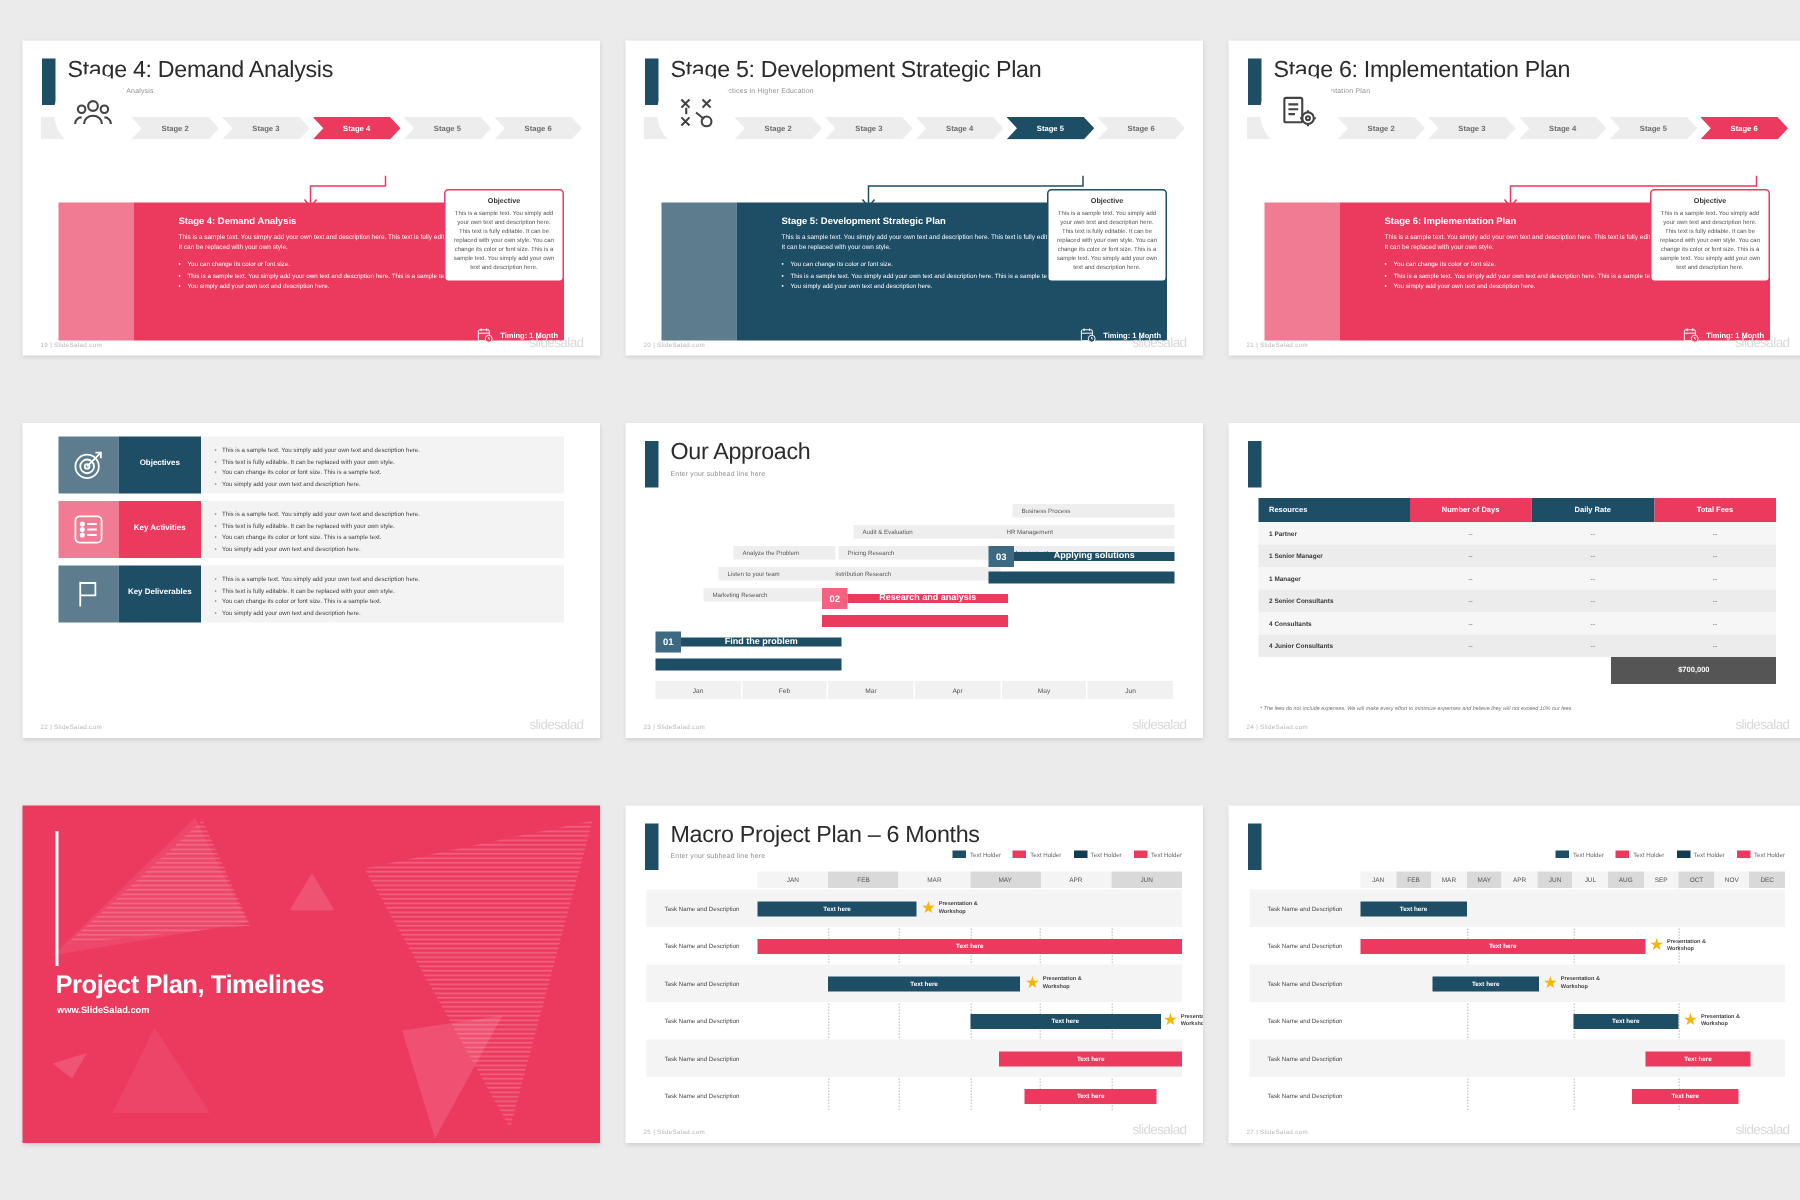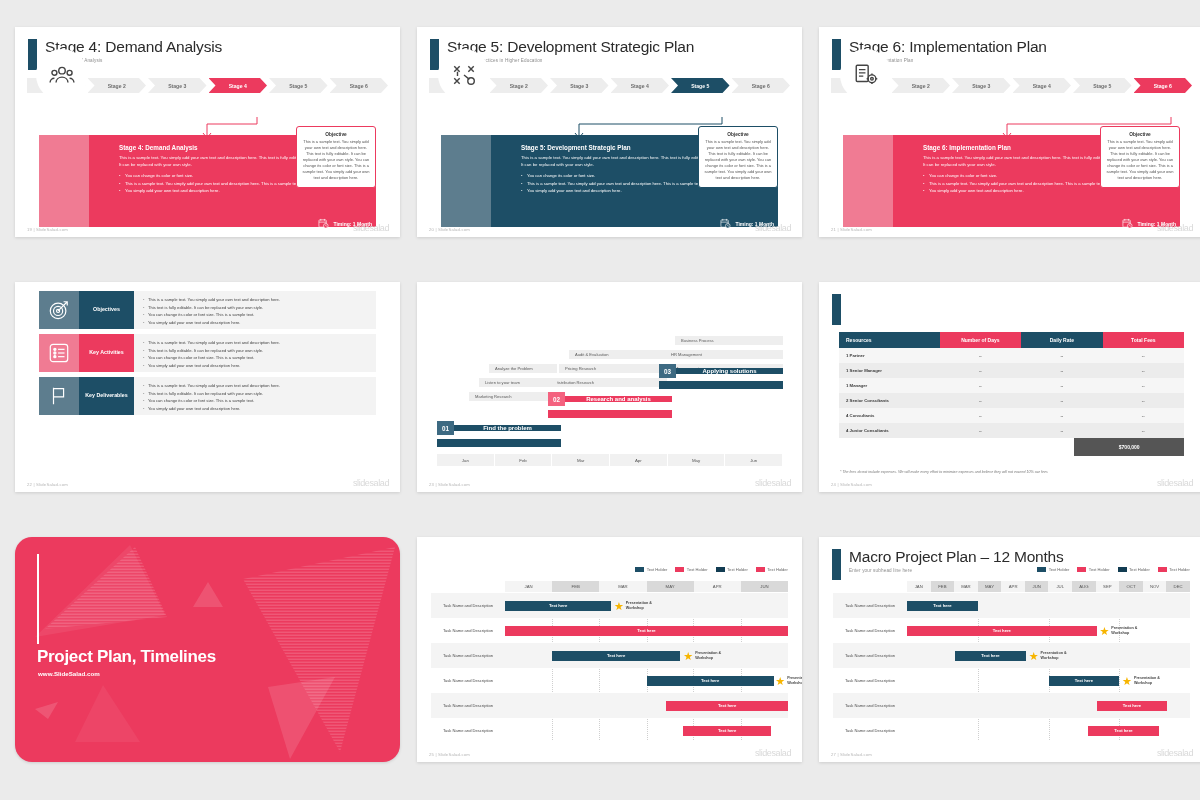--- a/index.html
+++ b/index.html
@@ -107,21 +107,21 @@
   .th:first-child { flex:1.15; text-align:left; padding-left:7px; }
   .td { flex:1; font-size:4.3px; color:#555; text-align:center; padding:5px 0; }
   .td:first-child { flex:1.15; text-align:left; padding-left:7px; font-weight:600; color:#3a3a3a; }
   .row-a { background:#f6f6f6; } .row-b { background:#ececec; }
   .total { display:flex; } .total .sp { flex:2.15; }
   .total .tv { flex:1; background:#555; color:#fff; text-align:center; font-size:5px;
                font-weight:700; padding:6px 0; }
   .note { position:absolute; left:21px; right:20px; bottom:18px; font-size:3.6px; color:#777;
           font-style:italic; }
   
-  .cover { background:#ec3a5e;border-radius:17px; }
+  .cover { background:#ec3a5e; }
   .cover .vline { position:absolute; left:22px; top:17px; width:1.5px; height:90px; background:#fff; }
   .cover h1 { position:absolute; left:22px; top:110px; color:#fff; font-size:17px; font-weight:700;
               letter-spacing:-.3px; }
   .cover .url { position:absolute; left:23px; top:133px; color:#fff; font-size:6.2px; font-weight:700; }
   
   .legend { position:absolute; right:14px; top:30px; display:flex; gap:8px; align-items:center; }
   .lg { display:flex; align-items:center; gap:2.5px; font-size:4.1px; color:#666; }
   .lg i { width:9px; height:5px; display:inline-block; }
   .gmon { position:absolute; left:88px; right:14px; top:44px; display:flex; }
   .gmon div { flex:1; text-align:center; font-size:4.3px; color:#555; padding:3px 0; }
@@ -370,20 +370,27 @@
           <li>You can change its color or font size. This is a sample text.</li>
           <li>You simply add your own text and description here.</li>
         </ul>
       </div>
     </div>
     <div class="foot">22  | SlideSalad.com</div>
     <div class="brand">slidesalad</div>
   </div>
 
   <div class="slide">
+    <div class="title-wrap">
+      <div class="title-bar tall"></div>
+      <div>
+        <div class="ttl">Our Approach</div>
+        <div class="sub">Enter your subhead line here</div>
+      </div>
+    </div>
     <div class="appr">
 
       <div class="a-sub" style="left:238px; width:108px; top:6px;">Business Process</div>
       <div class="a-sub" style="left:228px; width:118px; top:20px;">HR Management</div>
       <div class="a-sub" style="left:218px; width:128px; top:34px;">Project Management</div>
 
       <div class="a-sub" style="left:132px; width:98px; top:20px;">Audit &amp; Evaluation</div>
       <div class="a-sub" style="left:122px; width:108px; top:34px;">Pricing Research</div>
       <div class="a-sub" style="left:112px; width:118px; top:48px;">Distribution Research</div>
 
@@ -491,20 +498,27 @@
       <polygon points="253,150 320,140 275,222" fill="#ffffff" fill-opacity=".12"></polygon>
       <polygon points="88,148 125,205 60,205" fill="#ffffff" fill-opacity=".06"></polygon>
       <polygon points="43,165 33,182 20,172" fill="#ffffff" fill-opacity=".14"></polygon>
     </svg>
     <div class="vline"></div>
     <h1>Project Plan, Timelines</h1>
     <div class="url">www.SlideSalad.com</div>
   </div>
 
   <div class="slide">
+    <div class="title-wrap">
+      <div class="title-bar tall"></div>
+      <div>
+        <div class="ttl">Macro Project Plan – 6 Months</div>
+        <div class="sub">Enter your subhead line here</div>
+      </div>
+    </div>
     <div class="legend">
       <div class="lg">
           <i style="background:#1d4e66"></i>
           <span>Text Holder</span>
         </div>
       <div class="lg">
           <i style="background:#ec3a5e"></i>
           <span>Text Holder</span>
         </div>
       <div class="lg">
@@ -581,24 +595,20 @@
         </div>
       </div>
     </div>
     <div class="foot">25  | SlideSalad.com</div>
     <div class="brand">slidesalad</div>
   </div>
 
   <div class="slide">
     <div class="title-wrap">
       <div class="title-bar tall"></div>
-      <div>
-        <div class="ttl">Macro Project Plan – 12 Months</div>
-        <div class="sub">Enter your subhead line here</div>
-      </div>
     </div>
     <div class="legend">
       <div class="lg">
           <i style="background:#1d4e66"></i>
           <span>Text Holder</span>
         </div>
       <div class="lg">
           <i style="background:#ec3a5e"></i>
           <span>Text Holder</span>
         </div>

